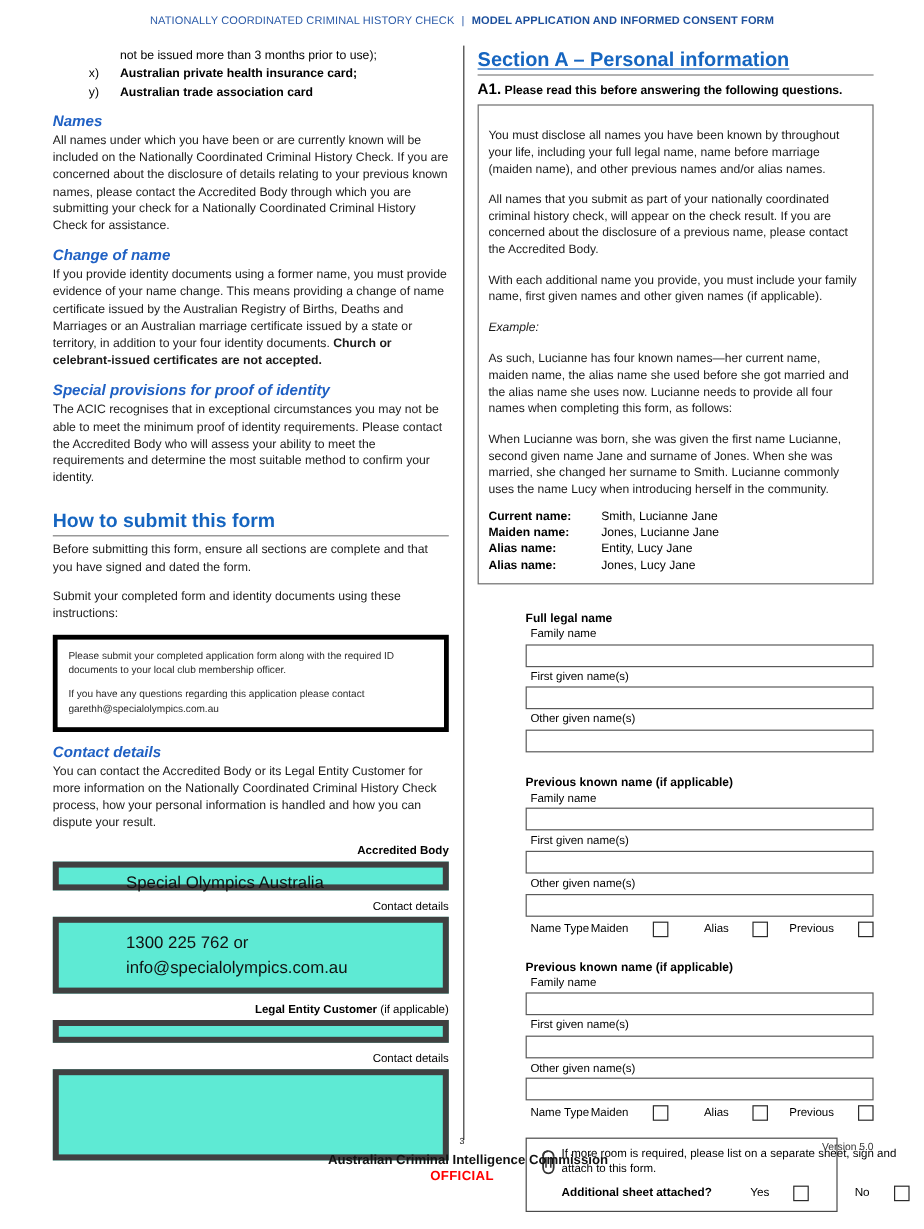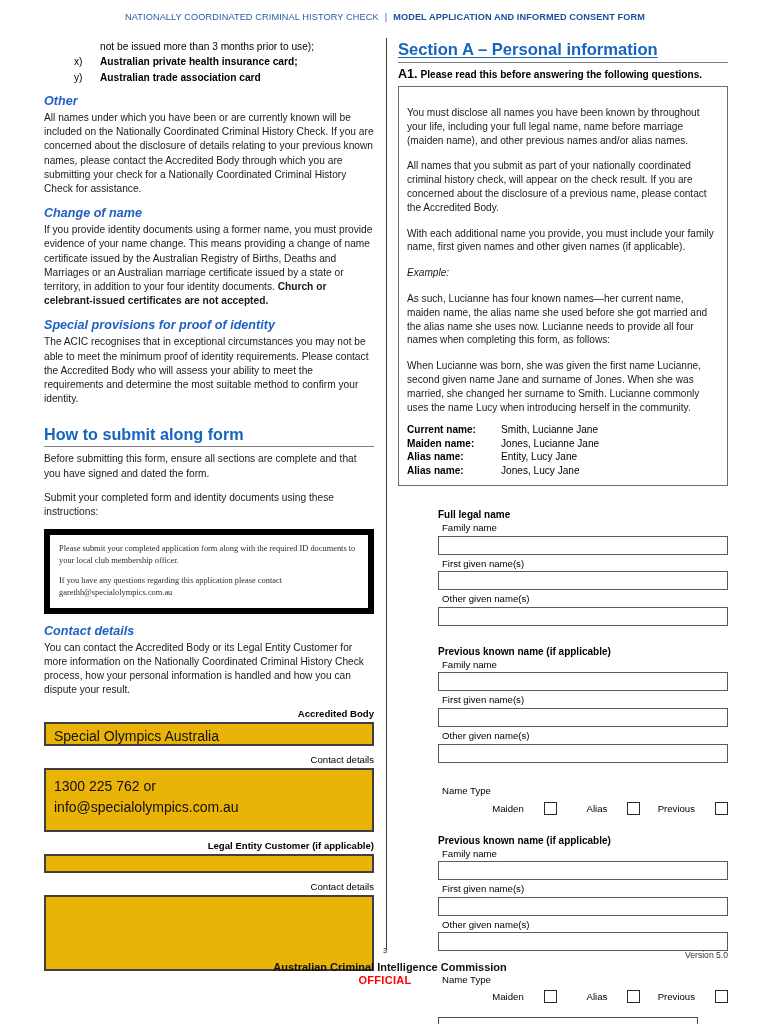--- a/index.html
+++ b/index.html
@@ -119,49 +119,49 @@
     margin: 18px 0 2px 0;
     line-height: 20px;
   }
   h2.main-head + .rule {
     border-top: 1px solid #808080;
     margin: 0 0 5px 0;
   }
 
   
   .instruction-box {
-    border: 6px solid #000000;
+    border: 4px solid #000000;
     padding: 8px 9px 9px 9px;
     margin: 6px 0 10px 0;
     box-sizing: border-box;
-    font-family: Liberation Serif, serif;
   }
   .instruction-box p {
     margin: 0;
     font-size: 8.4px;
     line-height: 11.6px;
     color: #2b2b2b;
   }
   .instruction-box p + p { margin-top: 9px; }
 
   
   .field-label {
     font-size: 9.6px;
     line-height: 13px;
     margin: 7px 0 2px 0;
     text-align: right;
   }
   .field-label.bold { font-weight: bold; }
-  .field-label .muted { font-weight: bold; }
+  .field-label .muted { font-weight: normal; }
 
   .input-box {
-    border: 2px solid #404040;
+    border: 5px solid #404040;
     box-sizing: border-box;
     width: 100%;
-    background: #eab308;
+    background: #5eead4;
+    padding-left: 48px;
   }
   .input-box.h1 { height: 24px; }
   .input-box.h-contact { height: 64px; }
   .input-box.h-legal { height: 19px; }
   .input-box.h-contact2 { height: 76px; }
 
   .input-value {
     font-size: 14px;
     line-height: 22px;
     padding: 1px 0 0 8px;
@@ -266,21 +266,21 @@
     align-items: center;
     font-size: 9.6px;
     margin-top: 4px;
     margin-left: 4px;
   }
   .nametype-row .nt-label { width: 64px; }
   .nametype-row .nt-opt {
     display: flex;
     align-items: center;
   }
-  .nametype-row .nt-opt span { white-space: nowrap; margin-top: 35px; }
+  .nametype-row .nt-opt span { white-space: nowrap; }
   .cbox {
     width: 13px;
     height: 13px;
     border: 1.3px solid #2b2b2b;
     background: #fff;
     box-sizing: border-box;
     display: inline-block;
   }
   .sp-a { width: 32px; }
   .sp-b { width: 38px; }
@@ -376,30 +376,30 @@
       <li>
         <span class="marker">x)</span>
         <span>Australian private health insurance card;</span>
       </li>
       <li>
         <span class="marker">y)</span>
         <span>Australian trade association card</span>
       </li>
     </ul>
 
-    <h3 class="sub-head">Other</h3>
+    <h3 class="sub-head">Names</h3>
     <p class="body-text">All names under which you have been or are currently known will be included on the Nationally Coordinated Criminal History Check. If you are concerned about the disclosure of details relating to your previous known names, please contact the Accredited Body through which you are submitting your check for a Nationally Coordinated Criminal History Check for assistance.</p>
 
     <h3 class="sub-head">Change of name</h3>
     <p class="body-text"><span>If you provide identity documents using a former name, you must provide evidence of your name change. This means providing a change of name certificate issued by the Australian Registry of Births, Deaths and Marriages or an Australian marriage certificate issued by a state or territory, in addition to your four identity documents. </span><b>Church or celebrant-issued certificates are not accepted.</b></p>
 
     <h3 class="sub-head">Special provisions for proof of identity</h3>
     <p class="body-text">The ACIC recognises that in exceptional circumstances you may not be able to meet the minimum proof of identity requirements. Please contact the Accredited Body who will assess your ability to meet the requirements and determine the most suitable method to confirm your identity.</p>
 
-    <h2 class="main-head">How to submit along form</h2>
+    <h2 class="main-head">How to submit this form</h2>
     <div class="rule"></div>
     <p class="body-text">Before submitting this form, ensure all sections are complete and that you have signed and dated the form.</p>
     <p class="body-text">Submit your completed form and identity documents using these instructions:</p>
 
     <div class="instruction-box">
       <p>Please submit your completed application form along with the required ID documents to your local club membership officer.</p>
       <p>If you have any questions regarding this application please contact garethh@specialolympics.com.au</p>
     </div>
 
     <h3 class="sub-head">Contact details</h3>

